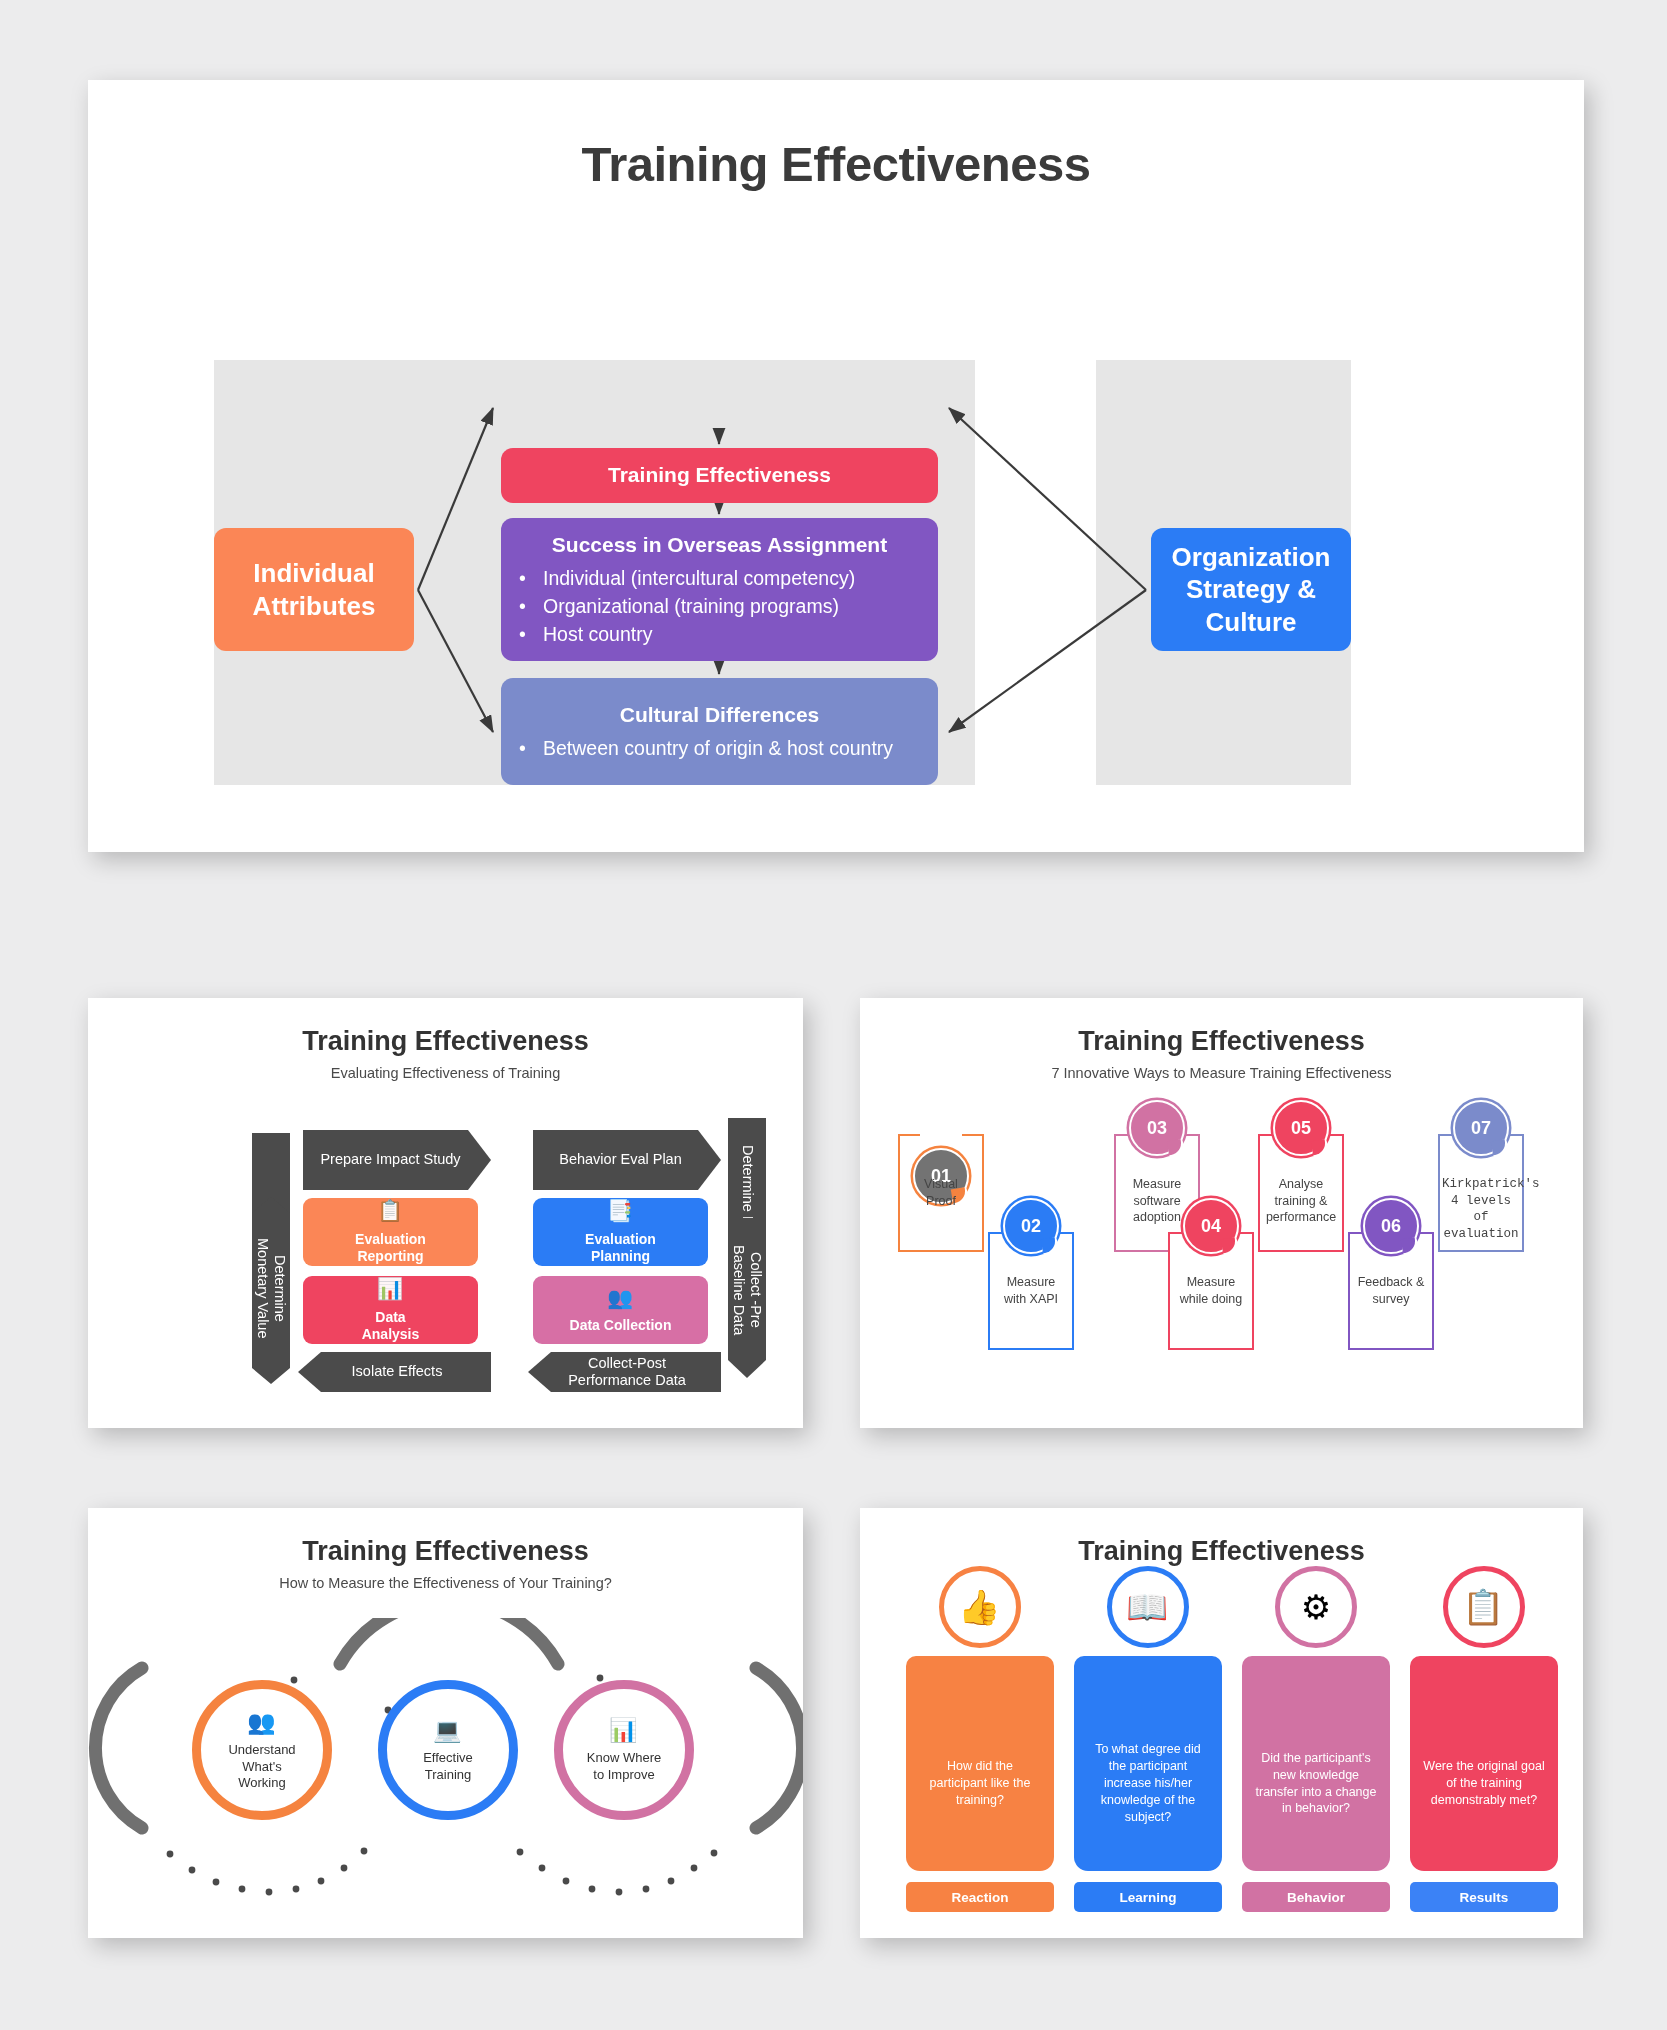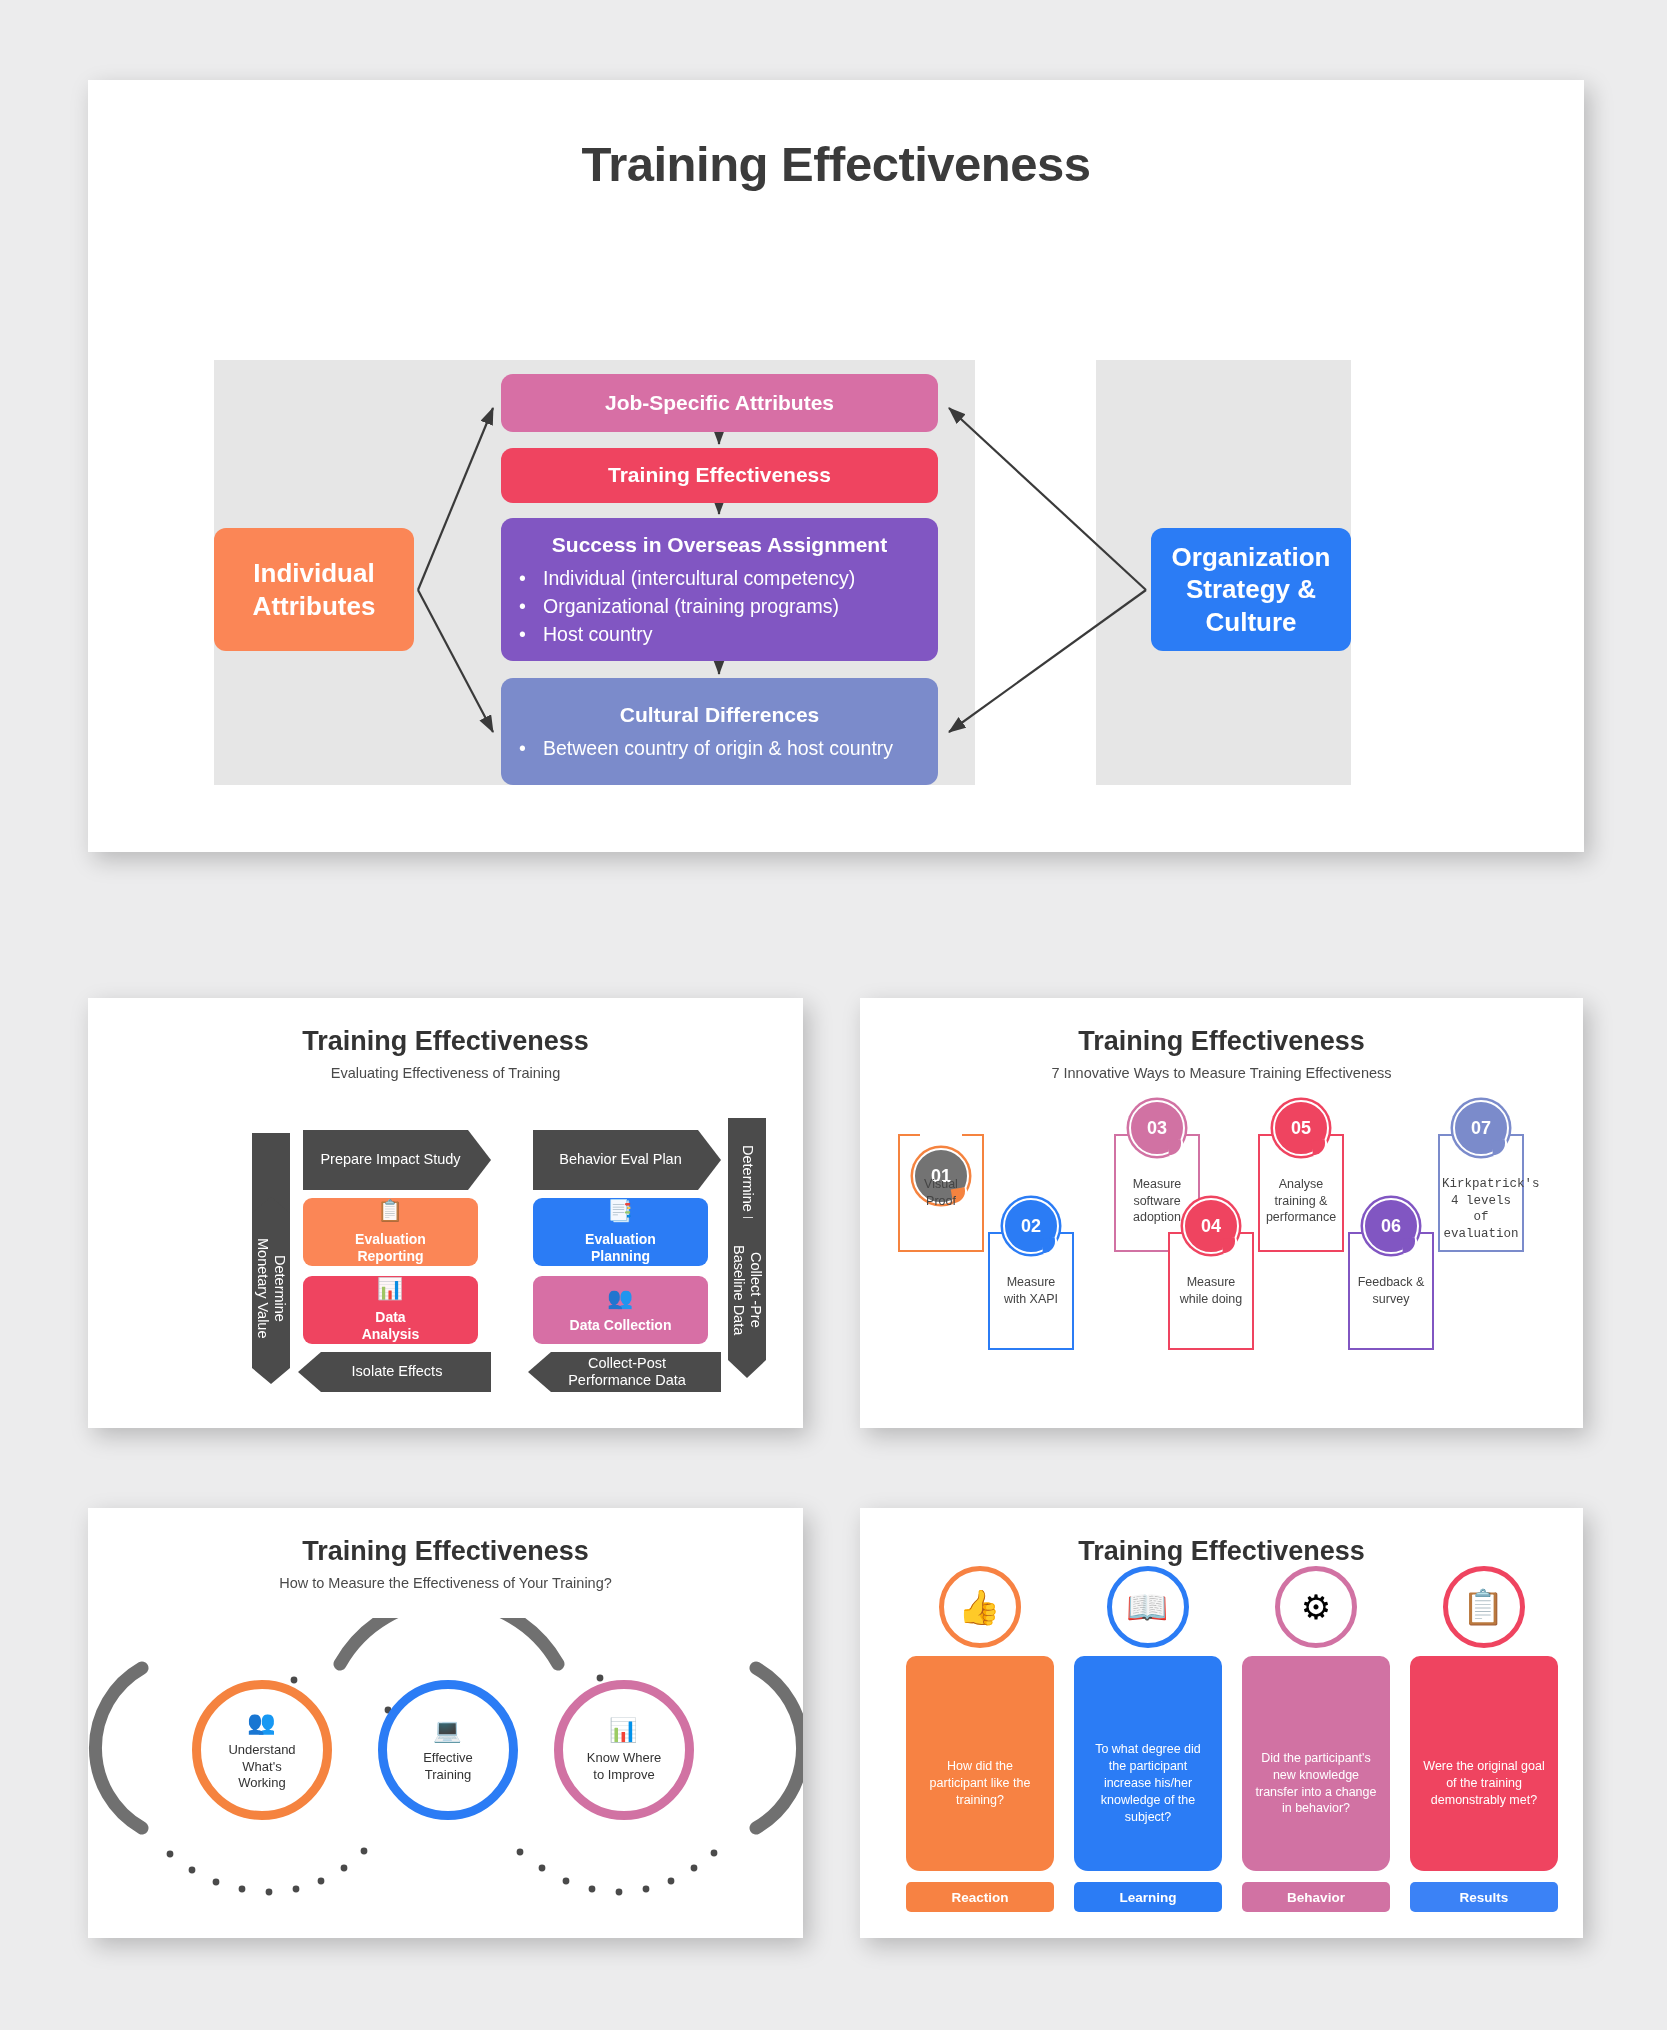--- a/index.html
+++ b/index.html
@@ -149,23 +149,20 @@
       <line x1="330" y1="310" x2="405" y2="452" stroke="#3a3a3a" stroke-width="2.2" marker-end="url(#ah)"></line>
 
       <line x1="1058" y1="310" x2="861" y2="128" stroke="#3a3a3a" stroke-width="2.2" marker-end="url(#ah)"></line>
       <line x1="1058" y1="310" x2="861" y2="452" stroke="#3a3a3a" stroke-width="2.2" marker-end="url(#ah)"></line>
 
       <line x1="631" y1="154" x2="631" y2="164" stroke="#3a3a3a" stroke-width="2.2" marker-end="url(#ah)"></line>
       <line x1="631" y1="225" x2="631" y2="234" stroke="#3a3a3a" stroke-width="2.2" marker-end="url(#ah)"></line>
       <line x1="631" y1="383" x2="631" y2="394" stroke="#3a3a3a" stroke-width="2.2" marker-end="url(#ah)"></line>
     </svg>
 
-    <div class="node" id="n-job">
-      <div class="hd">Job-Specific Attributes</div>
-    </div>
 
     <div class="node" id="n-te">
       <div class="hd">Training Effectiveness</div>
     </div>
 
     <div class="node" id="n-succ">
       <div class="hd">Success in Overseas Assignment</div>
       <ul>
         <li>Individual (intercultural competency)</li>
         <li>Organizational (training programs)</li>

